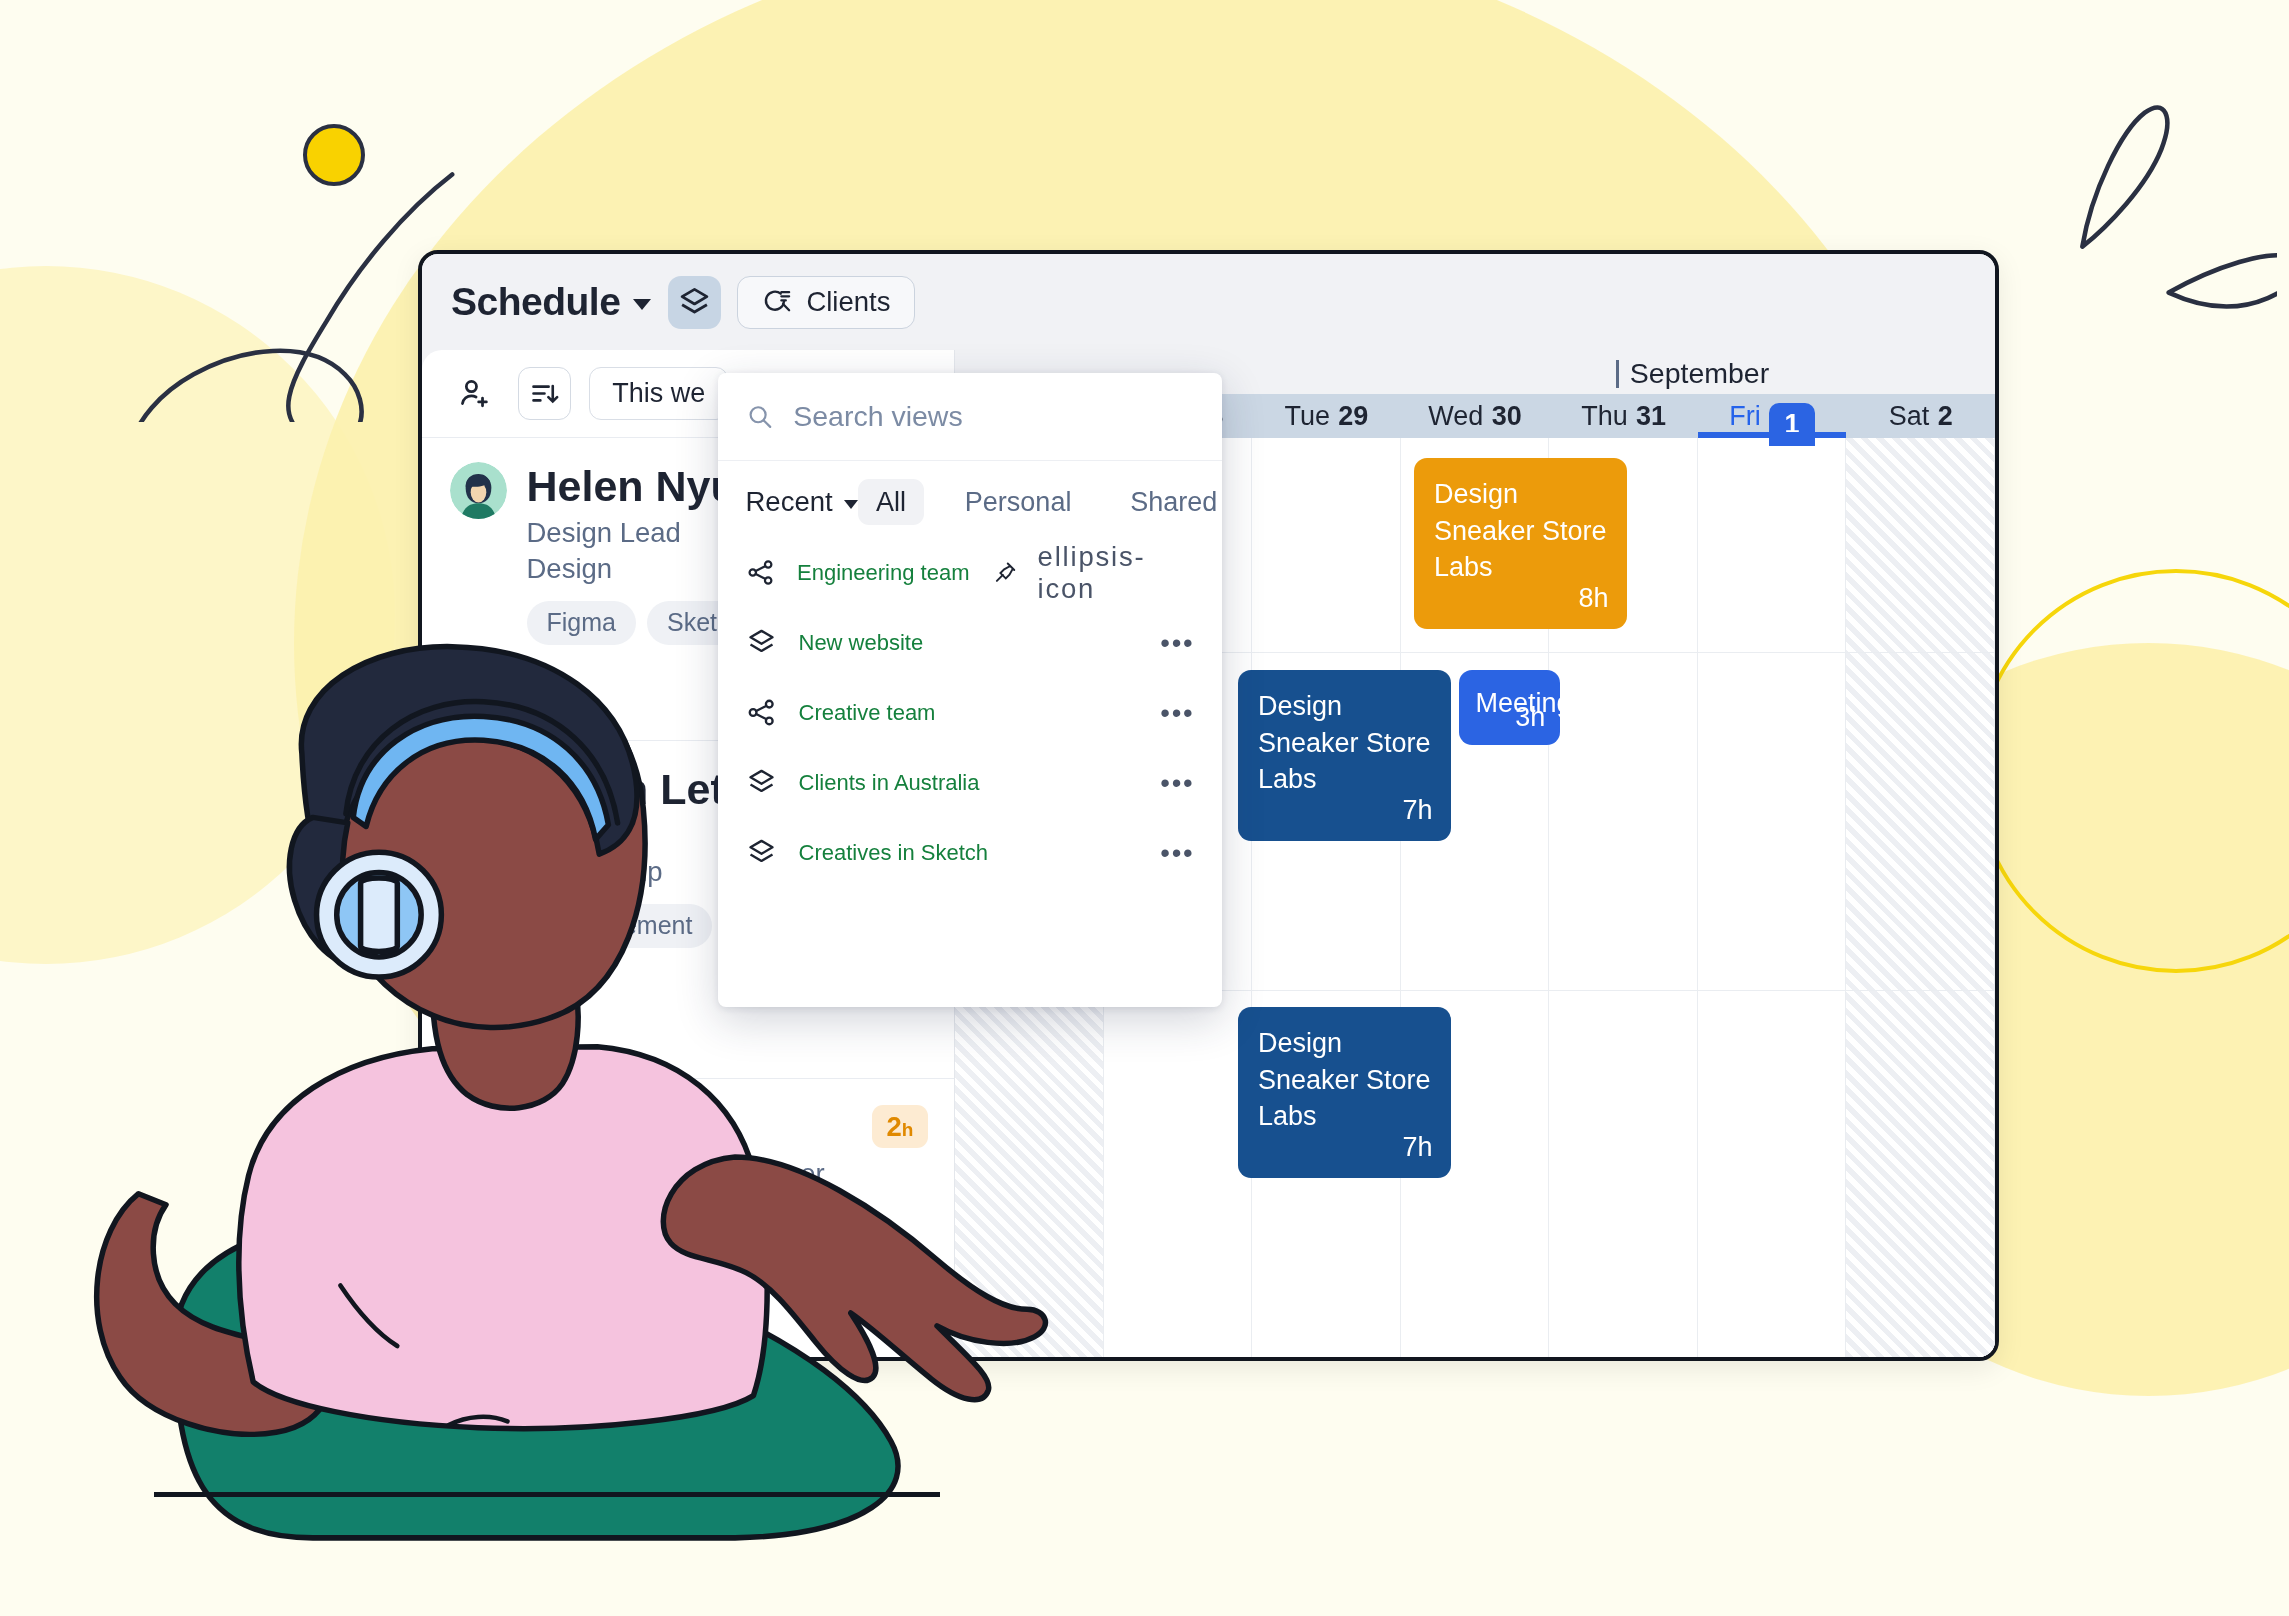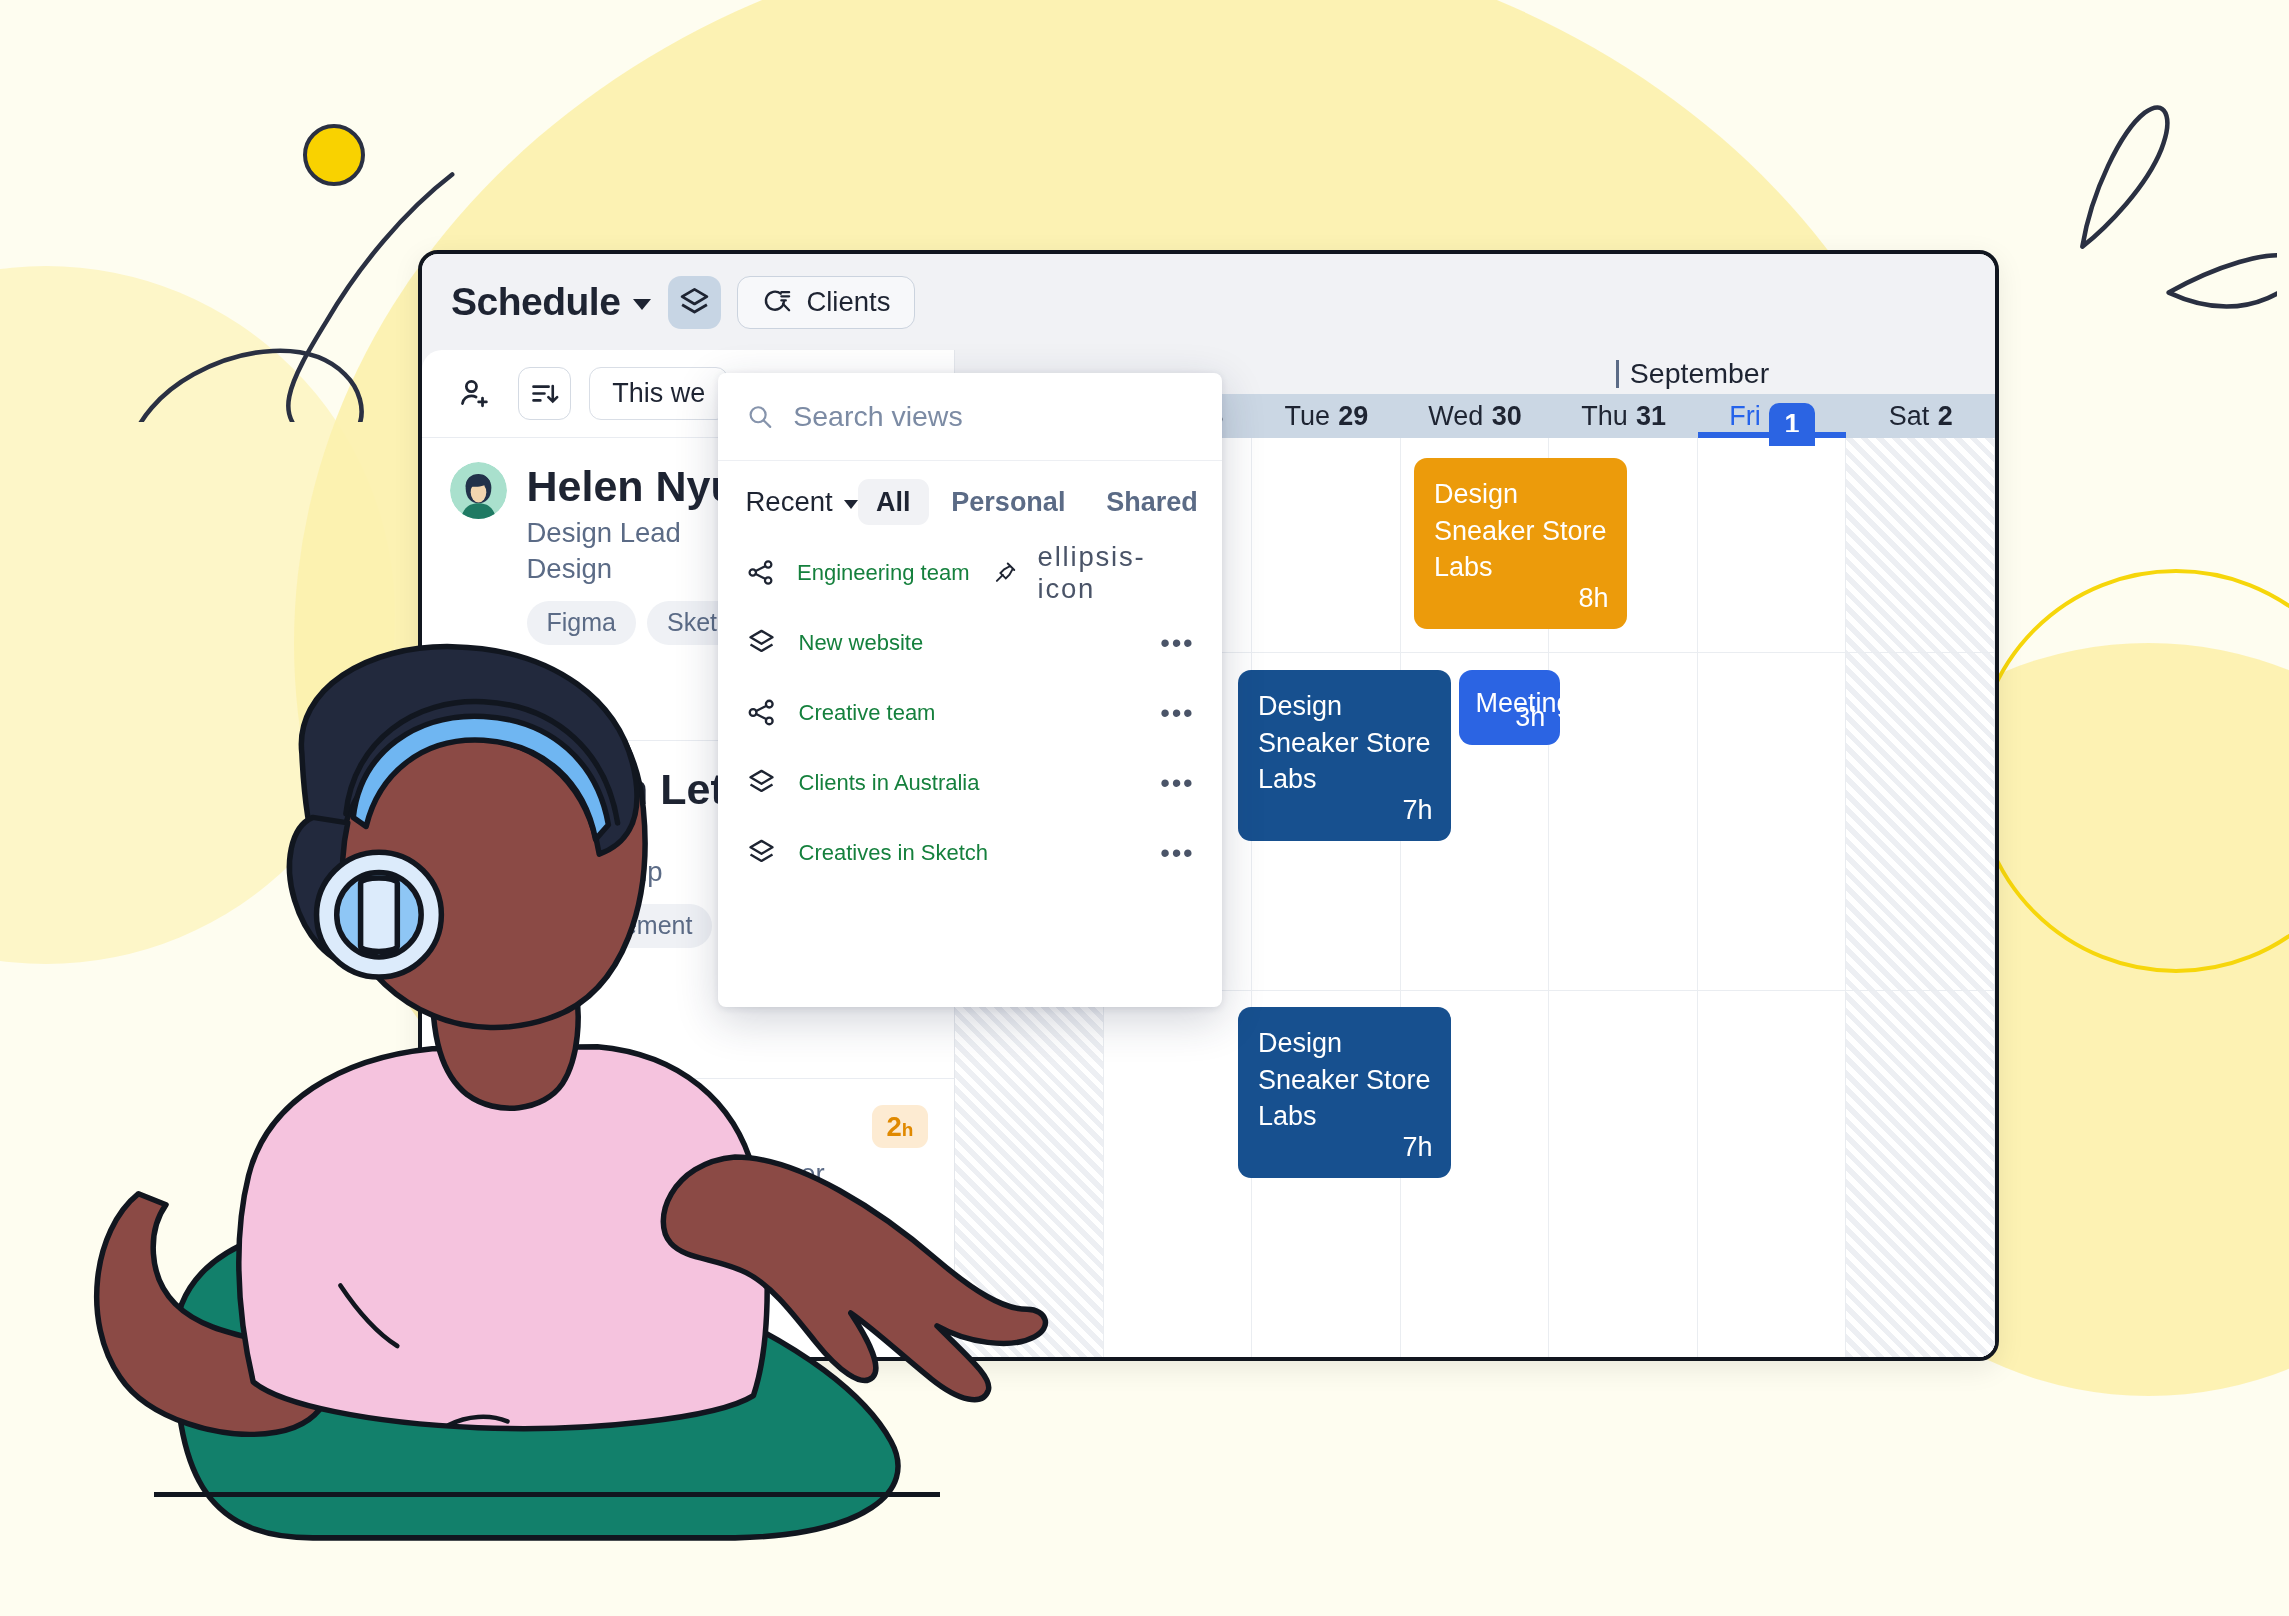--- a/index.html
+++ b/index.html
@@ -189,21 +189,21 @@
     display:flex; align-items:center; padding:18.4px 27.5px 13px 27.5px; gap:0;
   }
   .recent {
     font-size:27.5px; color:#1E2432; display:flex; align-items:center; gap:11px;
     cursor:pointer;
   }
   .recent .c {
     width:0;height:0;border-left:7.3px solid transparent;border-right:7.3px solid transparent;
     border-top:9.2px solid #1E2432; margin-top:3.7px;
   }
-  .seg-group { margin-left:auto; display:flex; gap:4px; align-items:center;font-weight:bold; }
+  .seg-group { margin-left:auto; display:flex; gap:22px; align-items:center; }
   .seg {
     font-size:27px; color:#5B6B86; padding:7.3px 18.4px; border-radius:11px; cursor:pointer;
   }
   .seg.on { background:#F1F2F5; color:#1E2432; }
   .vi {
     display:flex; align-items:center; gap:22px; padding:0 27.5px; height:70px; cursor:pointer;
   }
   .vi-label { font-size:22px; color:#15803d; flex:1; white-space:nowrap; }
   .vi-actions { display:flex; align-items:center; gap:20px; }
   .dots { font-size:27.5px; color:#4A5468; letter-spacing:1.8px; cursor:pointer; }

